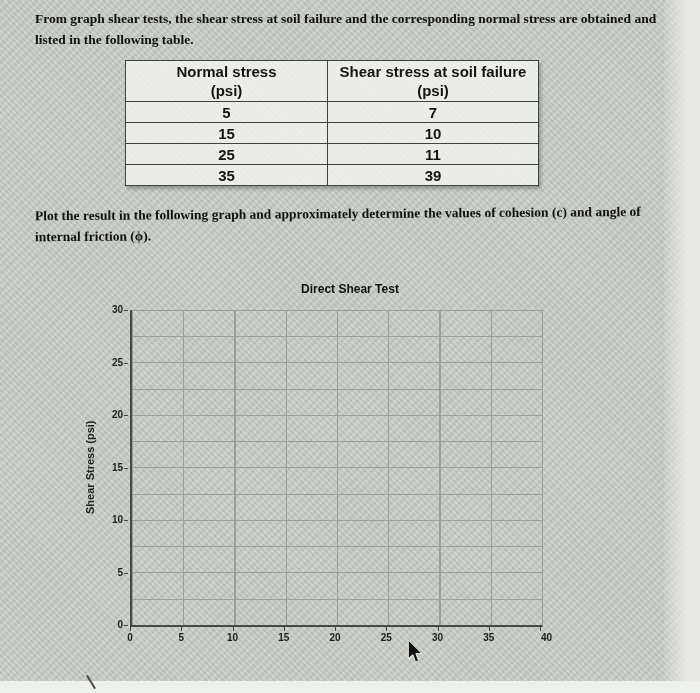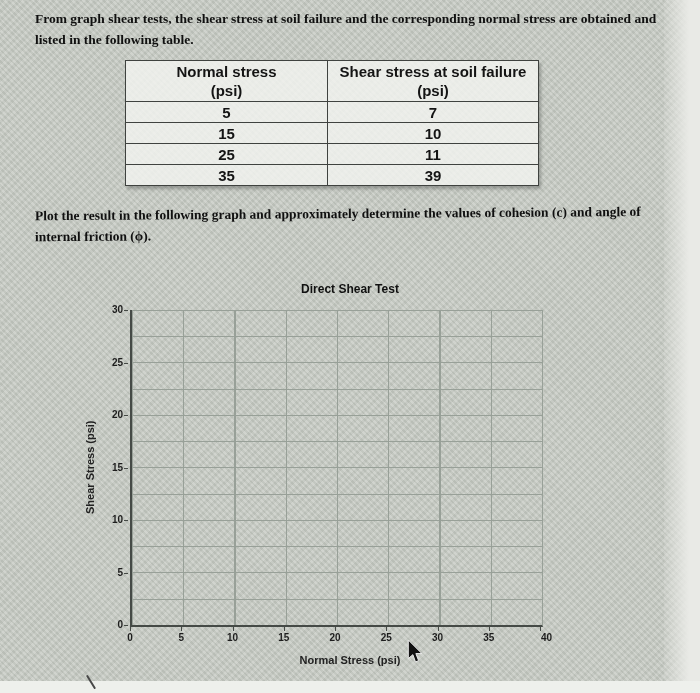--- a/index.html
+++ b/index.html
@@ -98,21 +98,20 @@
       </tr>
     </tbody>
   </table>
 
   <p class="para instruction">Plot the result in the following graph and approximately determine the values of cohesion (c) and angle of internal friction (ϕ).</p>
 
   <div class="chart">
     <div class="chart-title">Direct Shear Test</div>
     <div class="y-axis-label">Shear Stress (psi)</div>
     <div class="plot-area"></div>
-    <div class="x-axis-label">Normal Stress (psi)</div>
   <div class="chart-tick-label" style="left: 33px; top: 351px; width: 24px; text-align: center;">0</div>
       <div class="chart-tick-mark" style="left: 45px; top: 345px; width: 1px; height: 4px;"></div>
       <div class="chart-tick-label" style="left: 84.25px; top: 351px; width: 24px; text-align: center;">5</div>
       <div class="chart-tick-mark" style="left: 96.25px; top: 345px; width: 1px; height: 4px;"></div>
       <div class="chart-tick-label" style="left: 135.5px; top: 351px; width: 24px; text-align: center;">10</div>
       <div class="chart-tick-mark" style="left: 147.5px; top: 345px; width: 1px; height: 4px;"></div>
       <div class="chart-tick-label" style="left: 186.75px; top: 351px; width: 24px; text-align: center;">15</div>
       <div class="chart-tick-mark" style="left: 198.75px; top: 345px; width: 1px; height: 4px;"></div>
       <div class="chart-tick-label" style="left: 238px; top: 351px; width: 24px; text-align: center;">20</div>
       <div class="chart-tick-mark" style="left: 250px; top: 345px; width: 1px; height: 4px;"></div>

